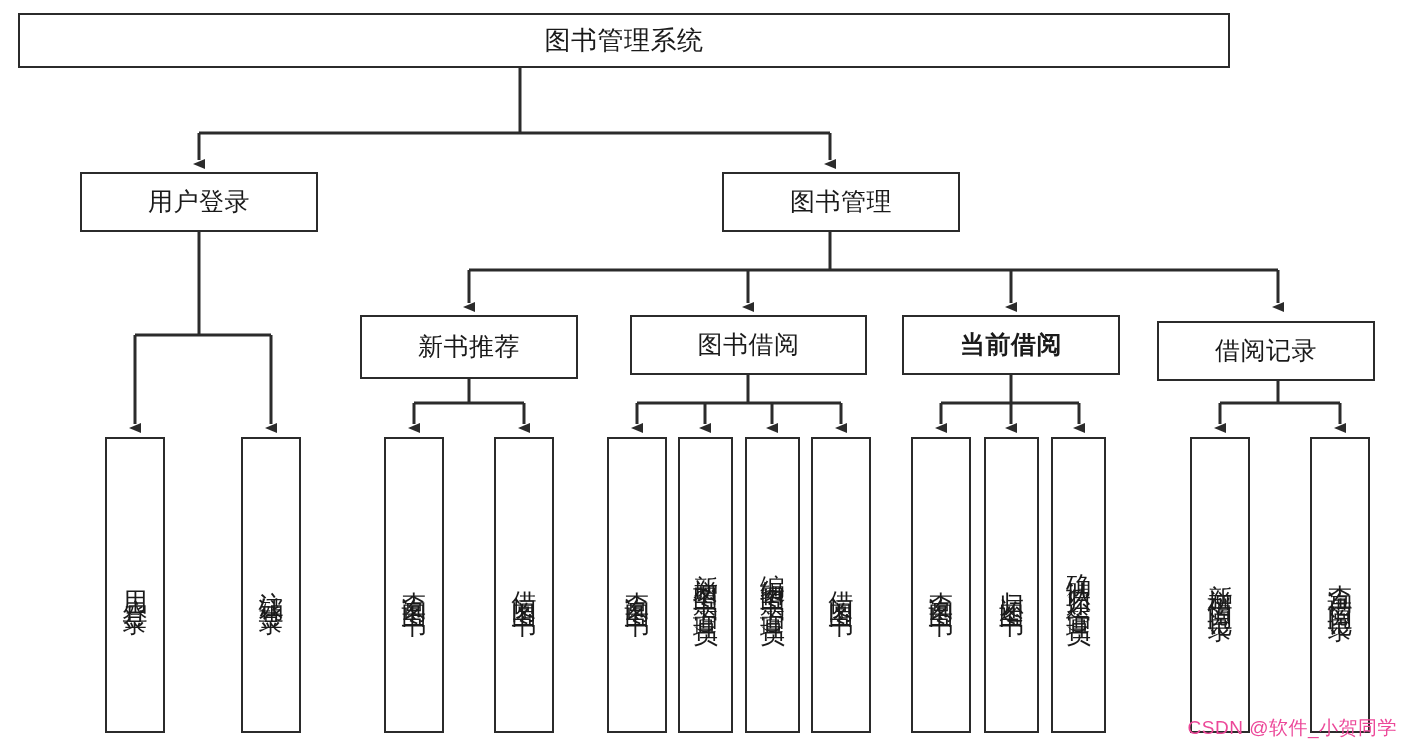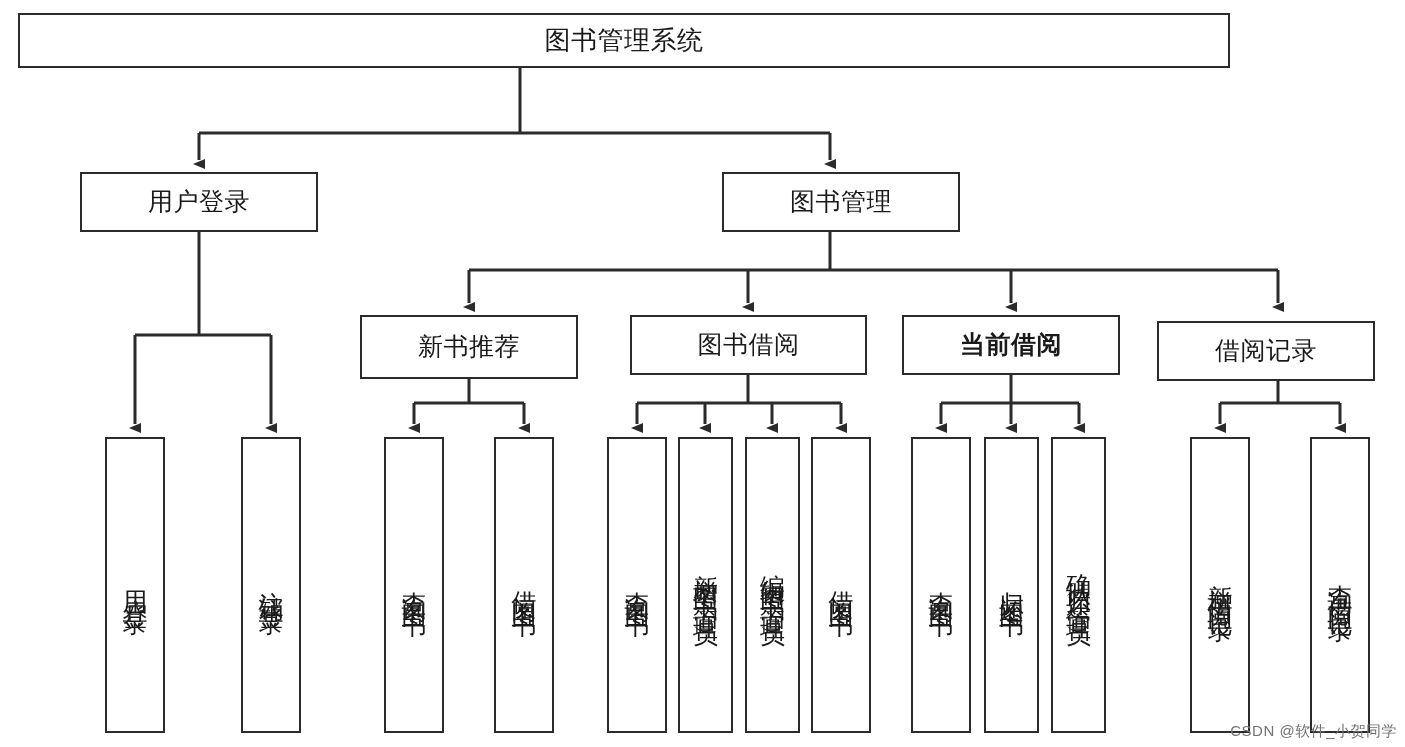--- a/index.html
+++ b/index.html
@@ -51,22 +51,22 @@
     text-orientation:upright;
     font-size:25px;
     letter-spacing:7px;
     line-height:1;
     white-space:nowrap;
   }
   #watermark{
     position:absolute;
     right:8px;
     bottom:6px;
-    font-size:15px;
-    color:#737373;
+    font-size:19px;
+    color:#ec4899;
     white-space:nowrap;
     letter-spacing:0.5px;
     pointer-events:none;
   }
 </style>
 </head>
 <body>
 
 <div id="canvas">
 

